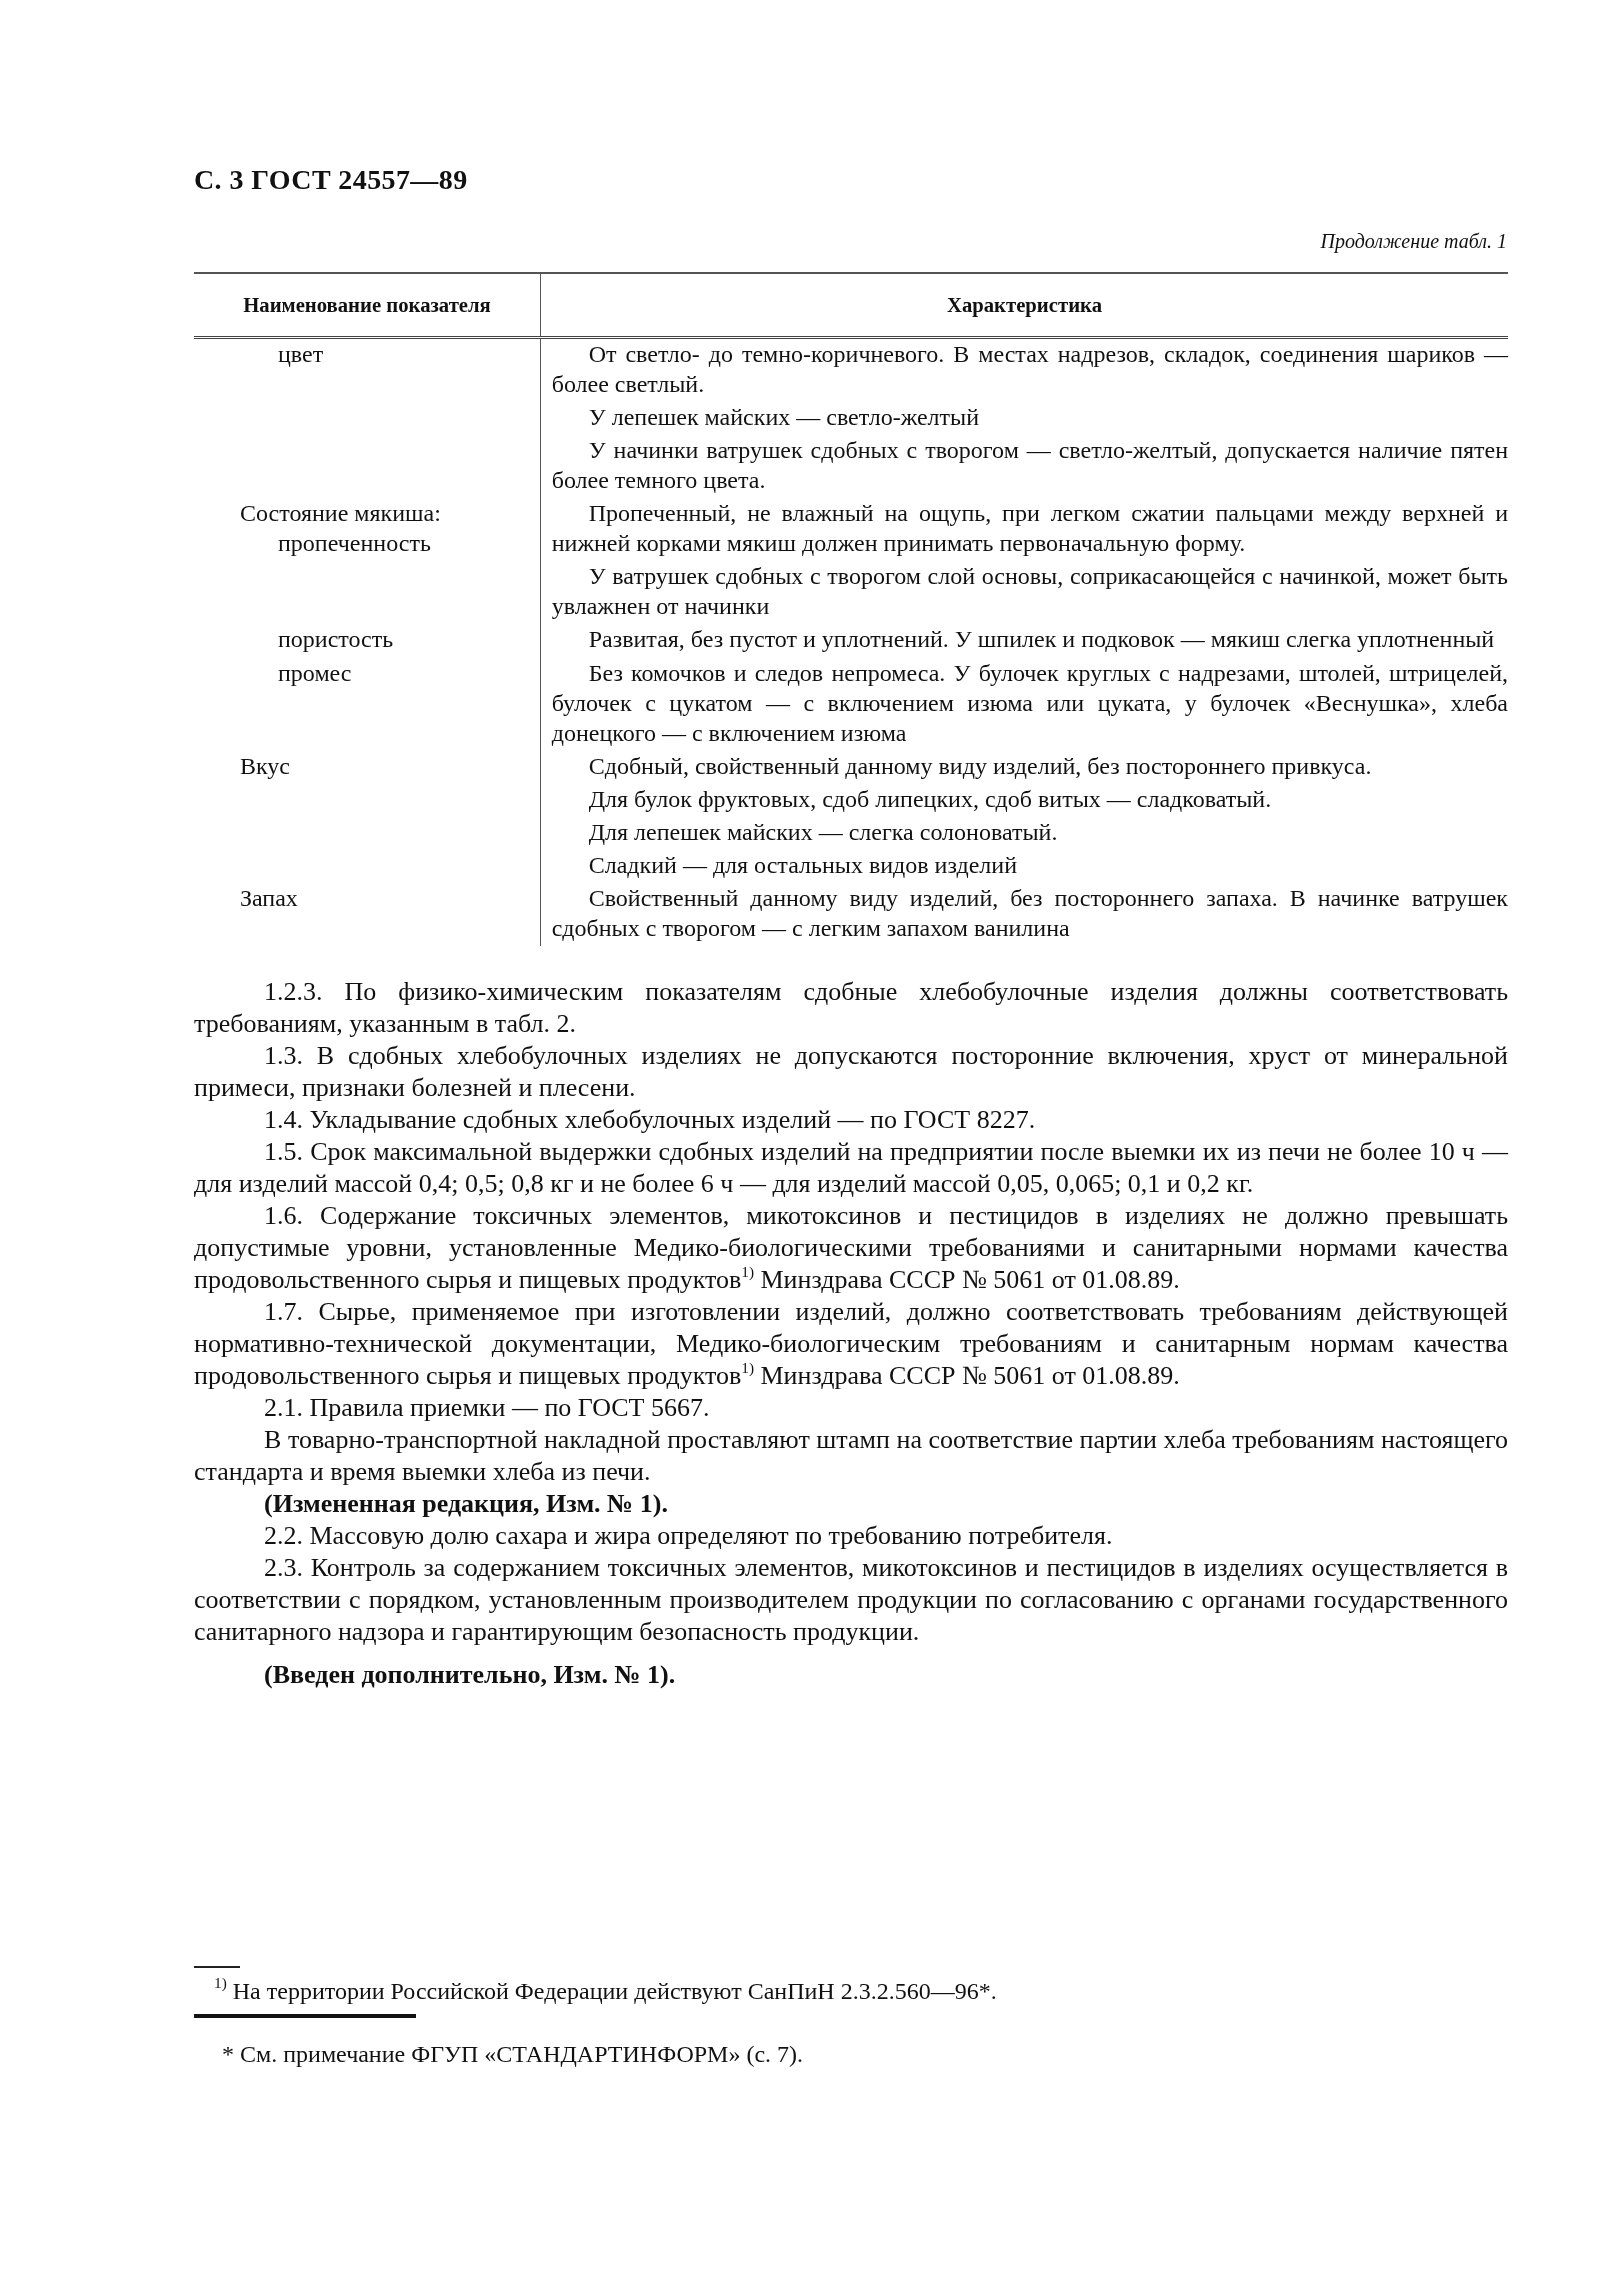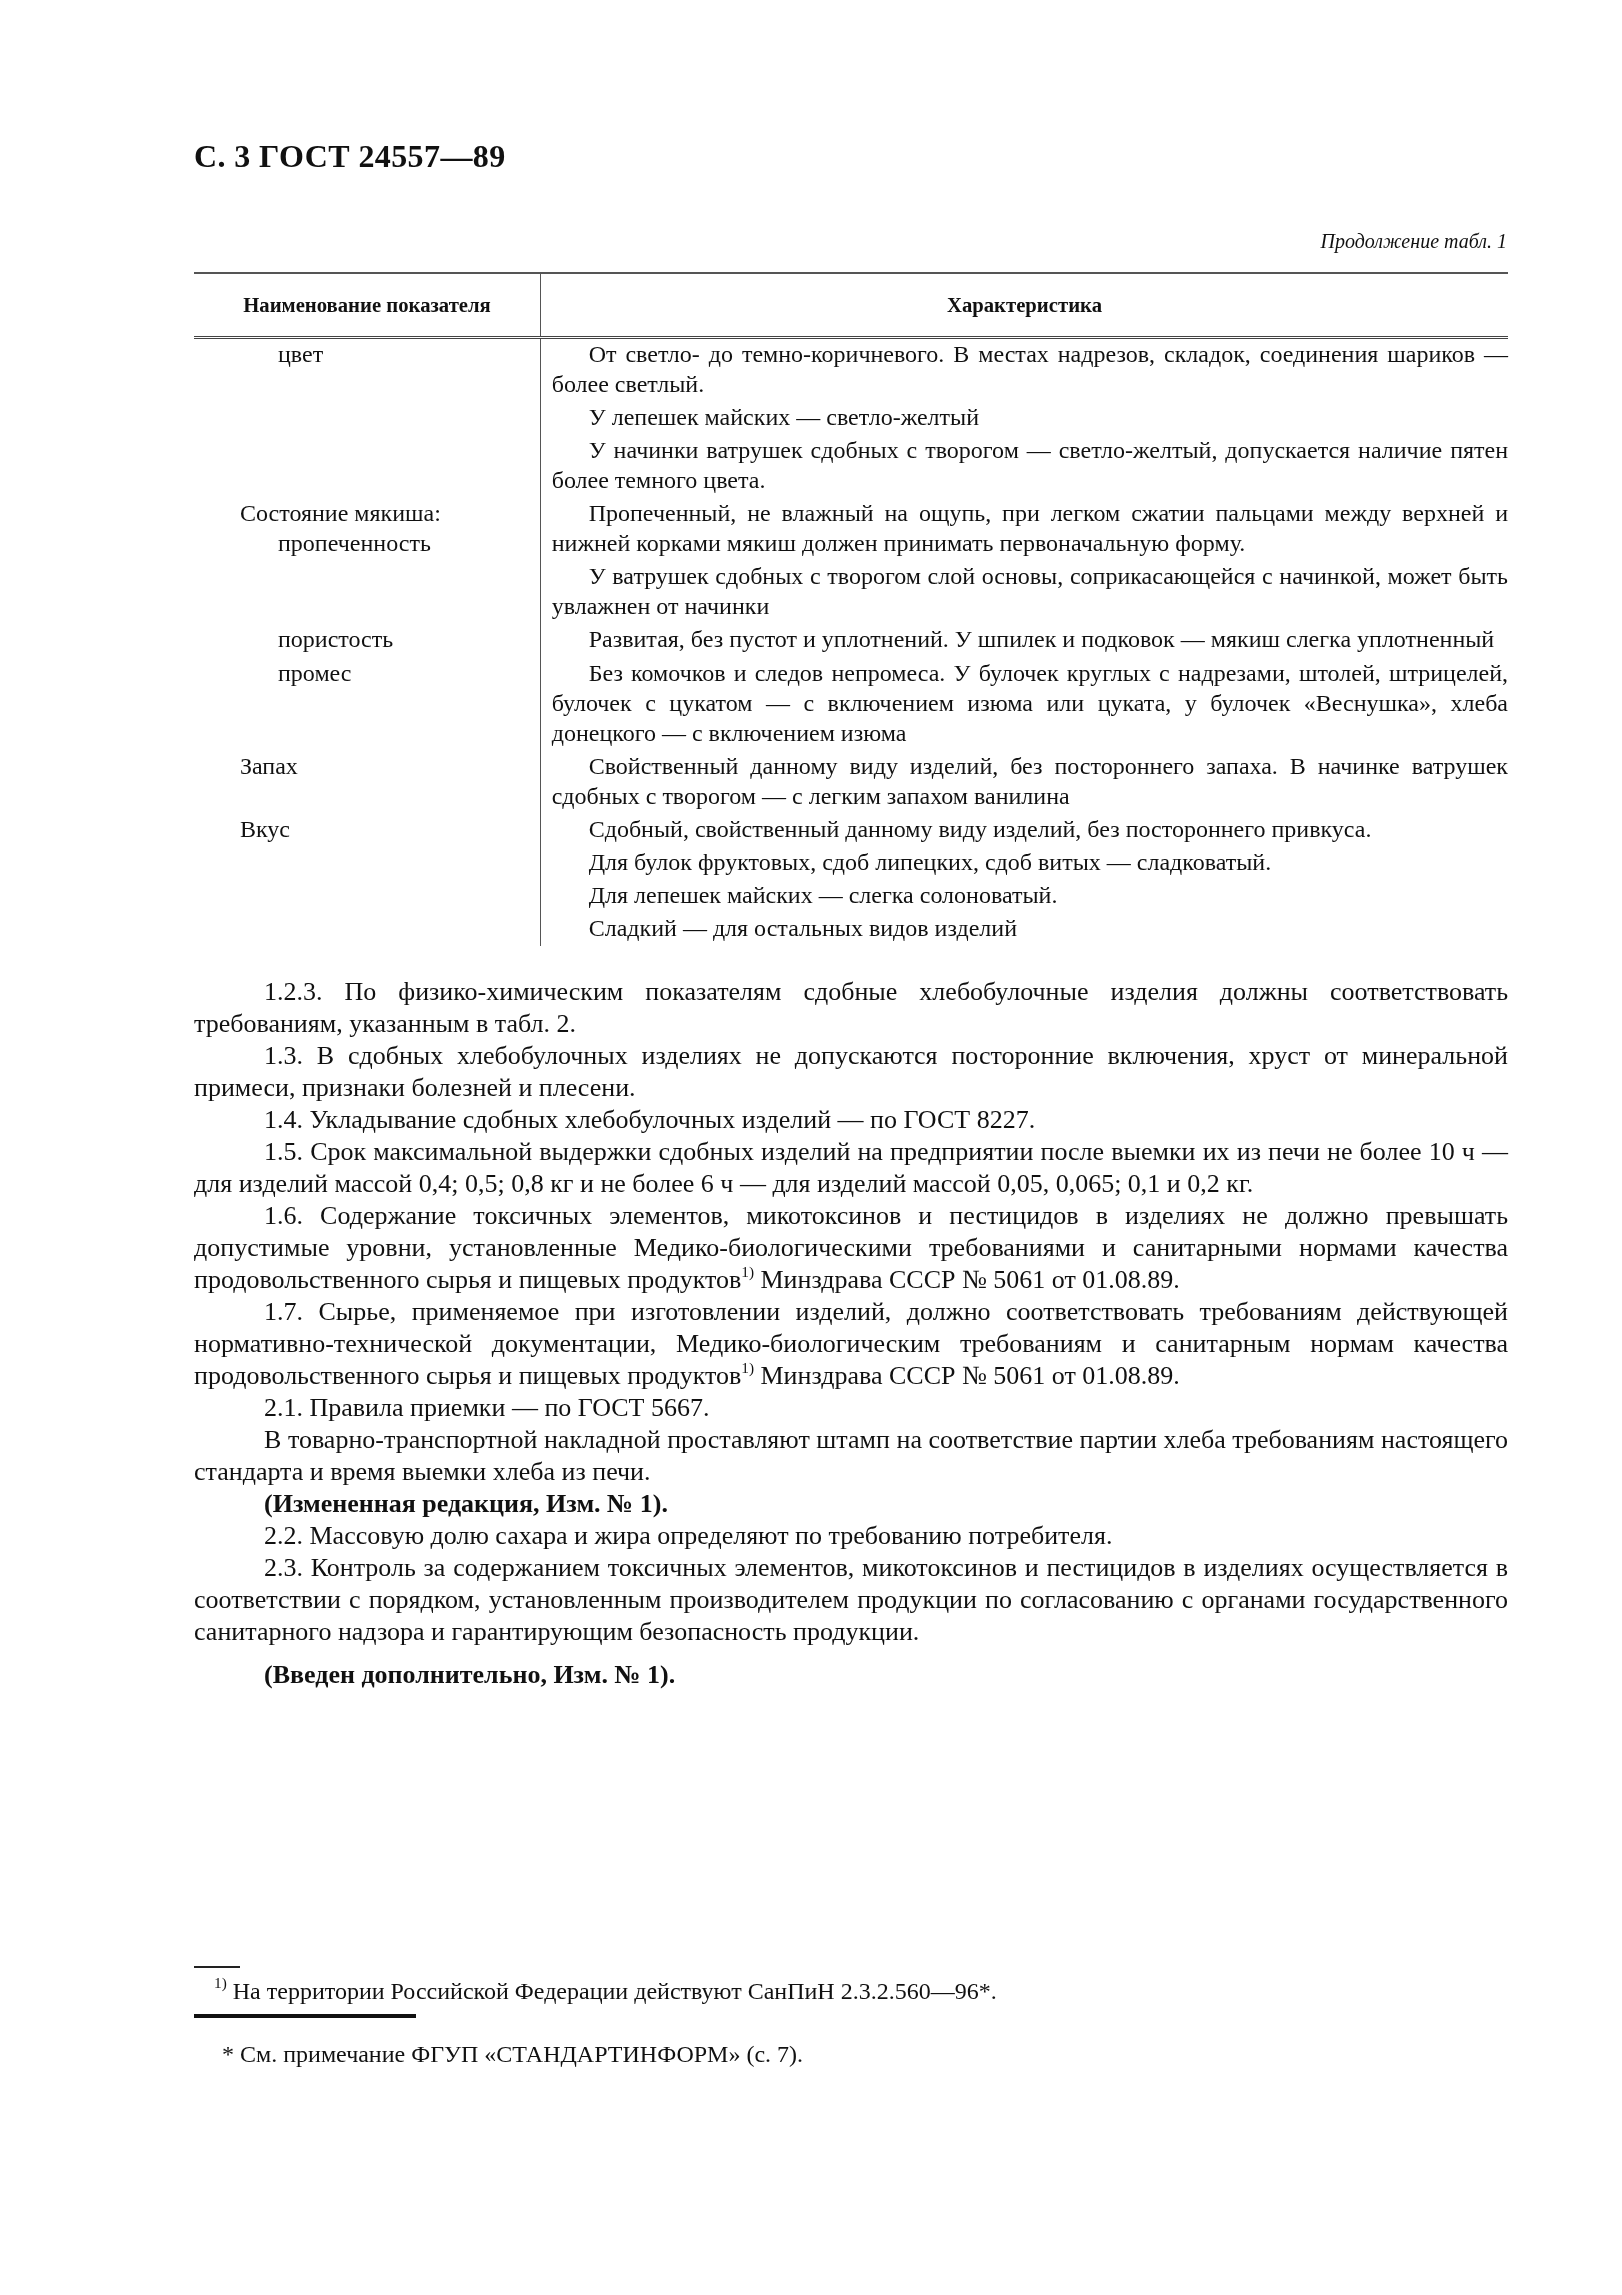--- a/index.html
+++ b/index.html
@@ -2,22 +2,22 @@
 <html style="font-size:12.2px"><head>
 <meta charset="utf-8">
 <style>
   html, body { margin: 0; padding: 0; background: #ffffff; }
   body {
     width: 1623px; height: 2295px; position: relative; overflow: hidden;
     font-family: "Liberation Serif", "DejaVu Serif", serif;
     color: #111111;
   }
   .page-header {
-    position: absolute; left: 194px; top: 138px;
-    font-size: 32px; font-weight: bold; letter-spacing: 0.4px;
+    position: absolute; left: 194px; top: 164px;
+    font-size: 28px; font-weight: bold; letter-spacing: 0.4px;
   }
   .table-caption {
     position: absolute; right: 116px; top: 230px;
     font-size: 20px; font-style: italic;
   }
   .spec-table {
     position: absolute; left: 194px; top: 272px; width: 1314px;
     border-collapse: collapse; font-size: 24px; line-height: 30px;
   }
   .spec-table th {
@@ -104,35 +104,35 @@
     <tr>
       <td class="name-cell">
         <span class="name-line l1">промес</span>
       </td>
       <td class="desc-cell">
         <p class="desc-p">Без комочков и следов непромеса. У булочек круглых с надрезами, штолей, штрицелей, булочек с цукатом — с включением изюма или цуката, у булочек «Веснушка», хлеба донецкого — с включением изюма</p>
       </td>
     </tr>
     <tr>
       <td class="name-cell">
-        <span class="name-line l0">Запах</span>
-      </td>
-      <td class="desc-cell">
-        <p class="desc-p">Свойственный данному виду изделий, без постороннего запаха. В начинке ватрушек сдобных с творогом — с легким запахом ванилина</p>
-      </td>
-    </tr>
-    <tr>
-      <td class="name-cell">
         <span class="name-line l0">Вкус</span>
       </td>
       <td class="desc-cell">
         <p class="desc-p">Сдобный, свойственный данному виду изделий, без постороннего привкуса.</p>
         <p class="desc-p">Для булок фруктовых, сдоб липецких, сдоб витых — сладковатый.</p>
         <p class="desc-p">Для лепешек майских — слегка солоноватый.</p>
         <p class="desc-p">Сладкий — для остальных видов изделий</p>
+      </td>
+    </tr>
+    <tr>
+      <td class="name-cell">
+        <span class="name-line l0">Запах</span>
+      </td>
+      <td class="desc-cell">
+        <p class="desc-p">Свойственный данному виду изделий, без постороннего запаха. В начинке ватрушек сдобных с творогом — с легким запахом ванилина</p>
       </td>
     </tr>
   </tbody>
 </table>
 
 <div class="body-text">
   <p class="bp">1.2.3. По физико-химическим показателям сдобные хлебобулочные изделия должны соответствовать требованиям, указанным в табл. 2.</p>
   <p class="bp">1.3.  В сдобных хлебобулочных изделиях не допускаются посторонние включения, хруст от минеральной примеси, признаки болезней и плесени.</p>
   <p class="bp">1.4. Укладывание сдобных хлебобулочных изделий — по ГОСТ 8227.</p>
   <p class="bp">1.5. Срок максимальной выдержки сдобных изделий на предприятии после выемки их из печи не более 10 ч — для изделий массой 0,4; 0,5; 0,8 кг и не более 6 ч — для изделий массой 0,05, 0,065; 0,1 и 0,2 кг.</p>

